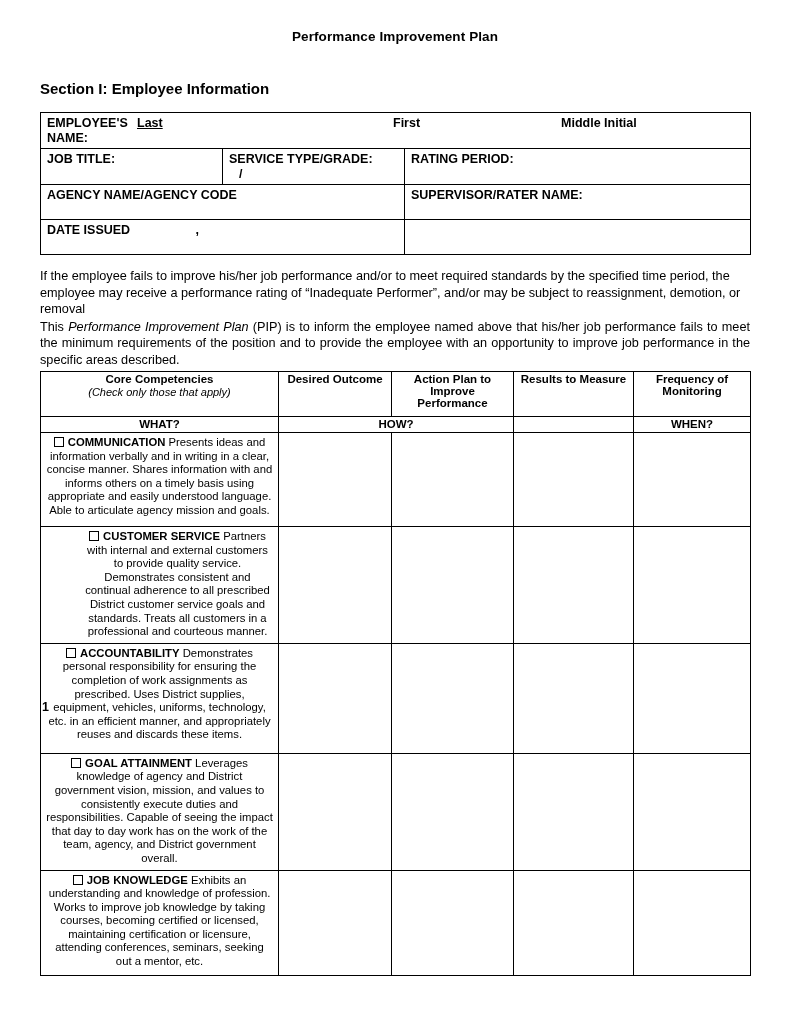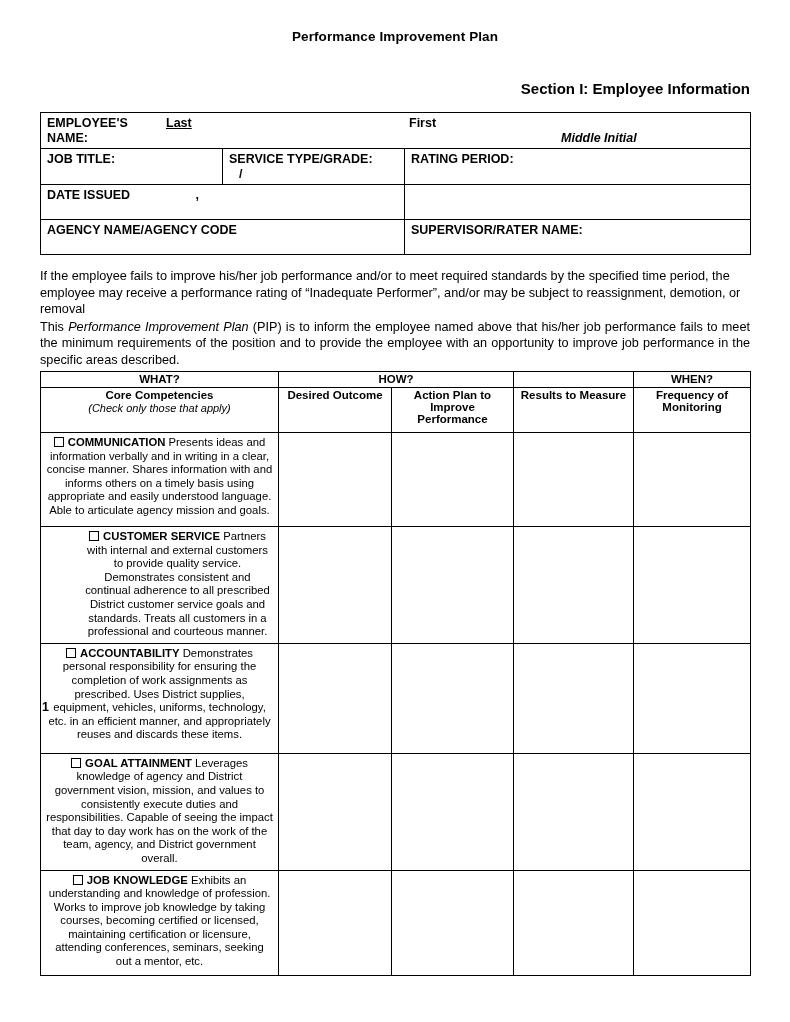--- a/index.html
+++ b/index.html
@@ -26,21 +26,21 @@
   
   .doc-title {
     text-align: center;
     font-size: 13.5px;
     font-weight: bold;
     letter-spacing: 0.1px;
     margin: 0;
     padding-top: 29px;
   }
   .section-heading {
-    text-align: right;
+    text-align: left;
     font-size: 15px;
     font-weight: bold;
     margin: 0;
   }
   .section-i-heading { padding-top: 36px; }
   .section-ii-heading { padding-top: 18px; margin-bottom: 2px; }
 
   
   table.grid {
     border-collapse: collapse;
@@ -53,23 +53,23 @@
   table.grid td {
     border: 1px solid #000000;
     vertical-align: top;
     padding: 3px 5px 3px 6px;
     font-size: 12.5px;
     font-weight: bold;
     margin-left: 12px;
   }
   #section-i-table td { height: 18px; }
   .emp-name-row td { position: relative; height: 28px; }
-  .lbl-last   { position: absolute; left: 125px; top: 3px; text-decoration: underline; }
-  .lbl-first  { position: absolute; left: 368px; top: 3px; }
-  .lbl-middle { position: absolute; left: 520px; top: 18px; font-style: italic; }
+  .lbl-last   { position: absolute; left: 96px; top: 3px; text-decoration: underline; }
+  .lbl-first  { position: absolute; left: 352px; top: 3px; }
+  .lbl-middle { position: absolute; left: 520px; top: 3px; }
   .emp-name-2nd { display: block; margin-top: 1px; }
   .slash-line {
     display: block;
     font-weight: bold;
     margin-top: 1px;
     margin-left: 10px;
     font-size: 12.5px;
   }
   .date-comma {
     display: inline-block;
@@ -177,67 +177,67 @@
         <td class="tall-cell">
           <span>SERVICE TYPE/GRADE:</span>
           <span class="slash-line">/</span>
         </td>
         <td class="tall-cell">
           <span>RATING PERIOD:</span>
         </td>
       </tr>
       <tr>
         <td colspan="2" class="tall-cell">
+          <span>AGENCY NAME/AGENCY CODE</span>
+        </td>
+        <td class="tall-cell">
+          <span>SUPERVISOR/RATER NAME:</span>
+        </td>
+      </tr>
+      <tr>
+        <td colspan="2" class="tall-cell">
           <span>DATE ISSUED</span>
           <span class="date-comma">,</span>
         </td>
         <td class="tall-cell"></td>
-      </tr>
-      <tr>
-        <td colspan="2" class="tall-cell">
-          <span>AGENCY NAME/AGENCY CODE</span>
-        </td>
-        <td class="tall-cell">
-          <span>SUPERVISOR/RATER NAME:</span>
-        </td>
       </tr>
     </tbody>
   </table>
 
 
   <p class="para para-2">If the employee fails to improve his/her job performance and/or to meet required standards by the specified time period, the employee may receive a performance rating of “Inadequate Performer”, and/or may be subject to reassignment, demotion, or removal</p>
 
   <p class="para para-justify para-1"><span>This </span><em>Performance Improvement Plan</em><span> (PIP) is to inform the employee named above that his/her job performance fails to meet the minimum requirements of the position and to provide the employee with an opportunity to improve job performance in the specific areas described.</span></p>
 
 
   <table id="competency-table">
     <colgroup>
       <col style="width:238px">
       <col style="width:113px">
       <col style="width:122px">
       <col style="width:120px">
       <col style="width:117px">
     </colgroup>
     <thead>
       <tr>
-        <th class="hdr-top">WHAT?</th>
-        <th class="hdr-top" colspan="2">HOW?</th>
-        <th class="hdr-top"></th>
-        <th class="hdr-top">WHEN?</th>
-      </tr>
-      <tr>
         <th class="hdr-sub">
           <span>Core Competencies</span>
           <span class="sub-italic">(Check only those that apply)</span>
         </th>
         <th class="hdr-sub">Desired Outcome</th>
         <th class="hdr-sub">Action Plan to Improve Performance</th>
         <th class="hdr-sub">Results to Measure</th>
         <th class="hdr-sub">Frequency of Monitoring</th>
       </tr>
+      <tr>
+        <th class="hdr-top">WHAT?</th>
+        <th class="hdr-top" colspan="2">HOW?</th>
+        <th class="hdr-top"></th>
+        <th class="hdr-top">WHEN?</th>
+      </tr>
     </thead>
     <tbody id="competency-body">
         <tr>
           <td class="comp-cell" style="height: 86px;"><span class="checkbox"></span><span class="comp-name">COMMUNICATION</span><span> Presents ideas and information verbally and in writing in a clear, concise manner.  Shares information with and informs others on a timely basis using appropriate and easily understood language.  Able to articulate agency mission and goals.</span></td>
           <td class="blank-cell"></td>
           <td class="blank-cell"></td>
           <td class="blank-cell"></td>
           <td class="blank-cell"></td>
         </tr>
         <tr>

